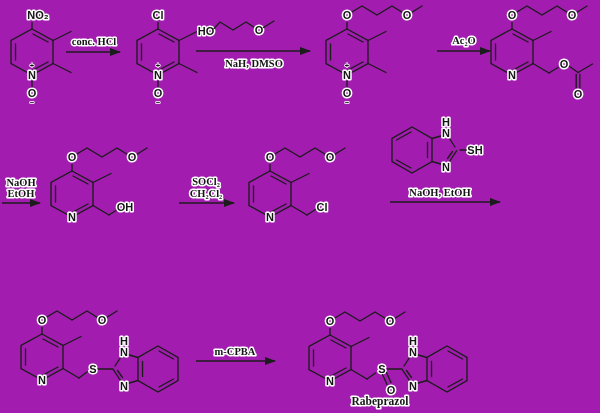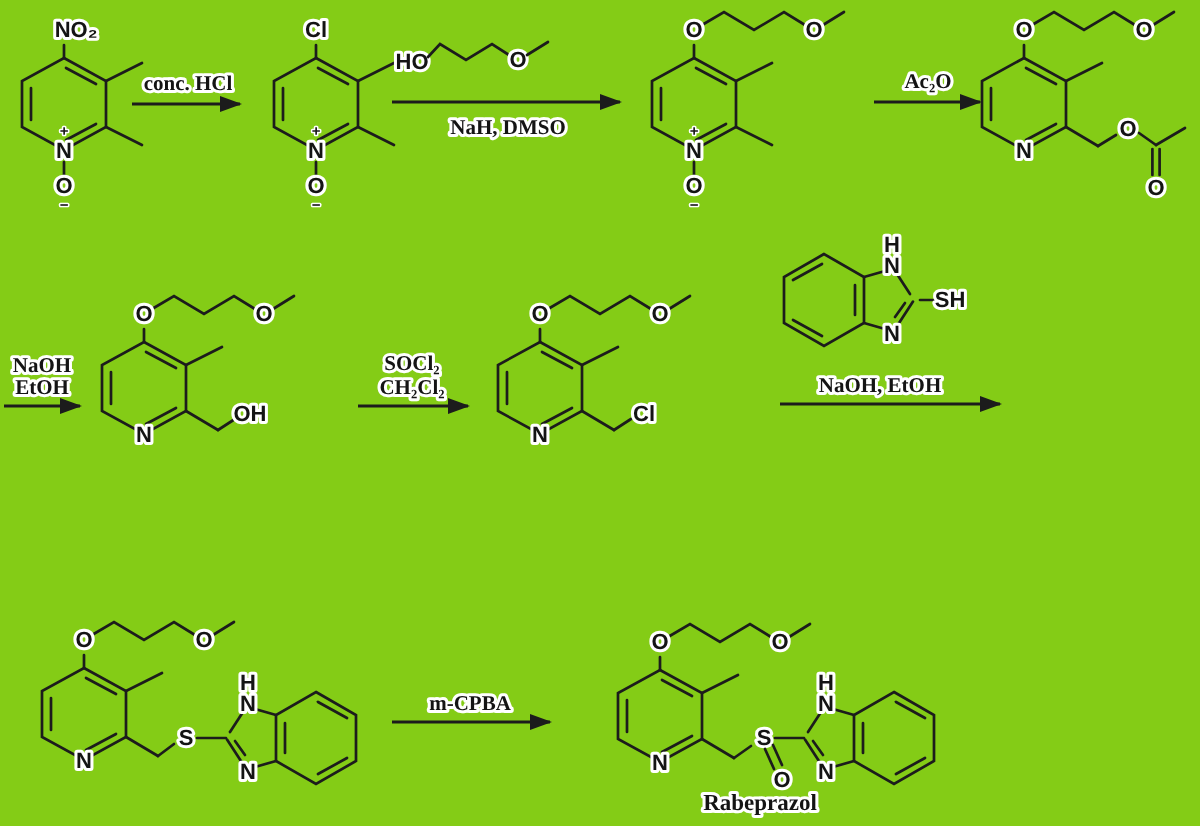--- a/index.html
+++ b/index.html
@@ -1,16 +1,16 @@
 <!DOCTYPE html>
 <html><head>
 <meta charset="utf-8">
 <style>
   html,body{margin:0;padding:0;background:#ffffff;}
-  .stage{position:relative;width:600px;height:413px;background:#84cc16;overflow:hidden;}
+  .stage{position:relative;width:600px;height:413px;background:#a21caf;overflow:hidden;}
   svg{display:block;}
   .bond{stroke:#1c1c1c;stroke-width:1.35;fill:none;stroke-linecap:round;}
   .arrow{stroke:#1c1c1c;stroke-width:1.5;fill:none;}
   text{fill:#141414;text-anchor:middle;paint-order:stroke;stroke:#ffffff;stroke-width:3px;stroke-linejoin:round;}
   .atom{font:bold 11px "Liberation Sans","DejaVu Sans",sans-serif;}
   .sup{font:bold 7.5px "Liberation Sans","DejaVu Sans",sans-serif;stroke-width:1.5px;}
   .rg{font:bold 10.5px "Liberation Serif","DejaVu Serif",serif;}
   .product{font:bold 11.5px "Liberation Serif","DejaVu Serif",serif;}
 </style>
 </head>

